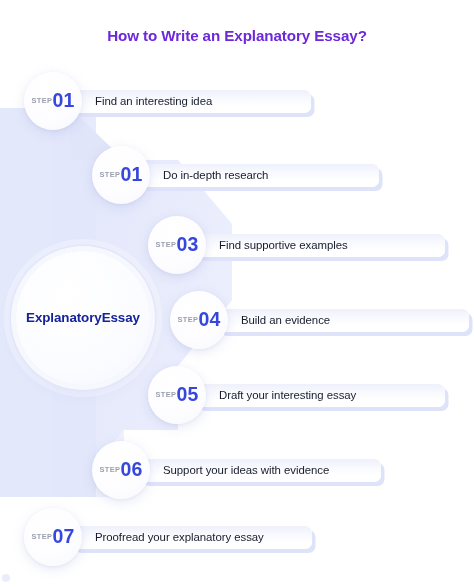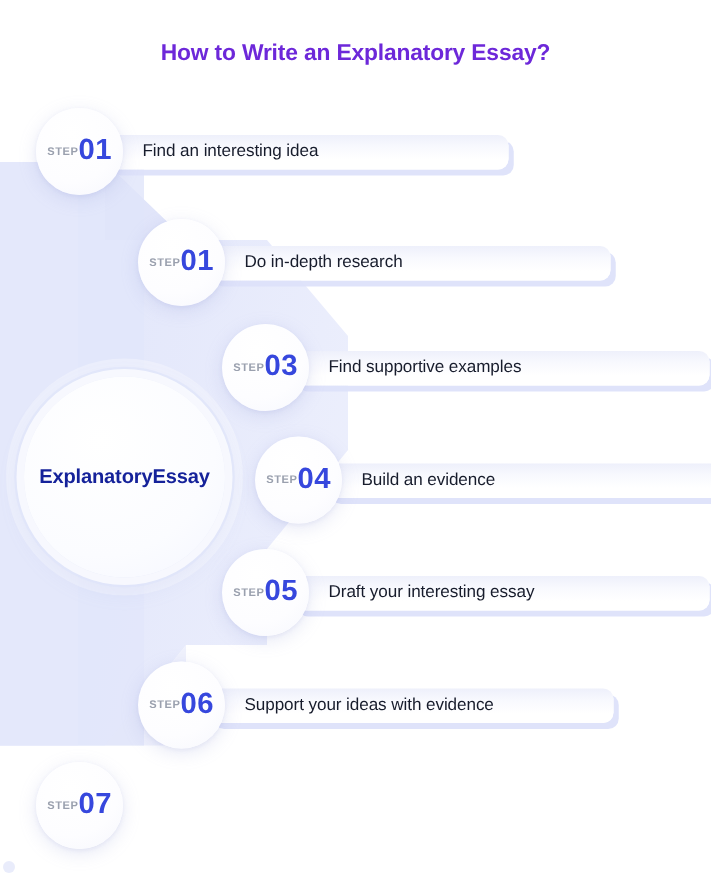--- a/index.html
+++ b/index.html
@@ -111,21 +111,21 @@
     line-height: 1;
     letter-spacing: 0.2px;
   }
 
   .card {
     position: relative;
     z-index: 1;
     height: 23px;
     margin-left: -11px;
     padding-left: 24px;
-    padding-right: 32px;
+    padding-right: 4px;
     display: flex;
     align-items: center;
     border-radius: 7px;
     background: linear-gradient(to bottom, #eef0fb 0%, #f8f9fe 34%, #ffffff 72%, #ffffff 100%);
     box-shadow: 3.5px 4px 0 0 rgba(221,226,250,0.95);
   }
   .card-text {
     font-size: 11.4px;
     color: #171c2c;
     letter-spacing: -0.05px;
@@ -240,15 +240,18 @@
     <div class="card" style="width:214px;">
       <span class="card-text">Support your ideas with evidence</span>
     </div>
   </div>
 
   <div class="step" style="left:24px; top:508px;">
     <div class="badge">
       <div class="badge-label">STEP</div>
       <div class="badge-num">07</div>
     </div>
+    <div class="card" style="width:213px;">
+      <span class="card-text">Proofread your explanatory essay</span>
+    </div>
   </div>
 
 </div>
 
 </body></html>

